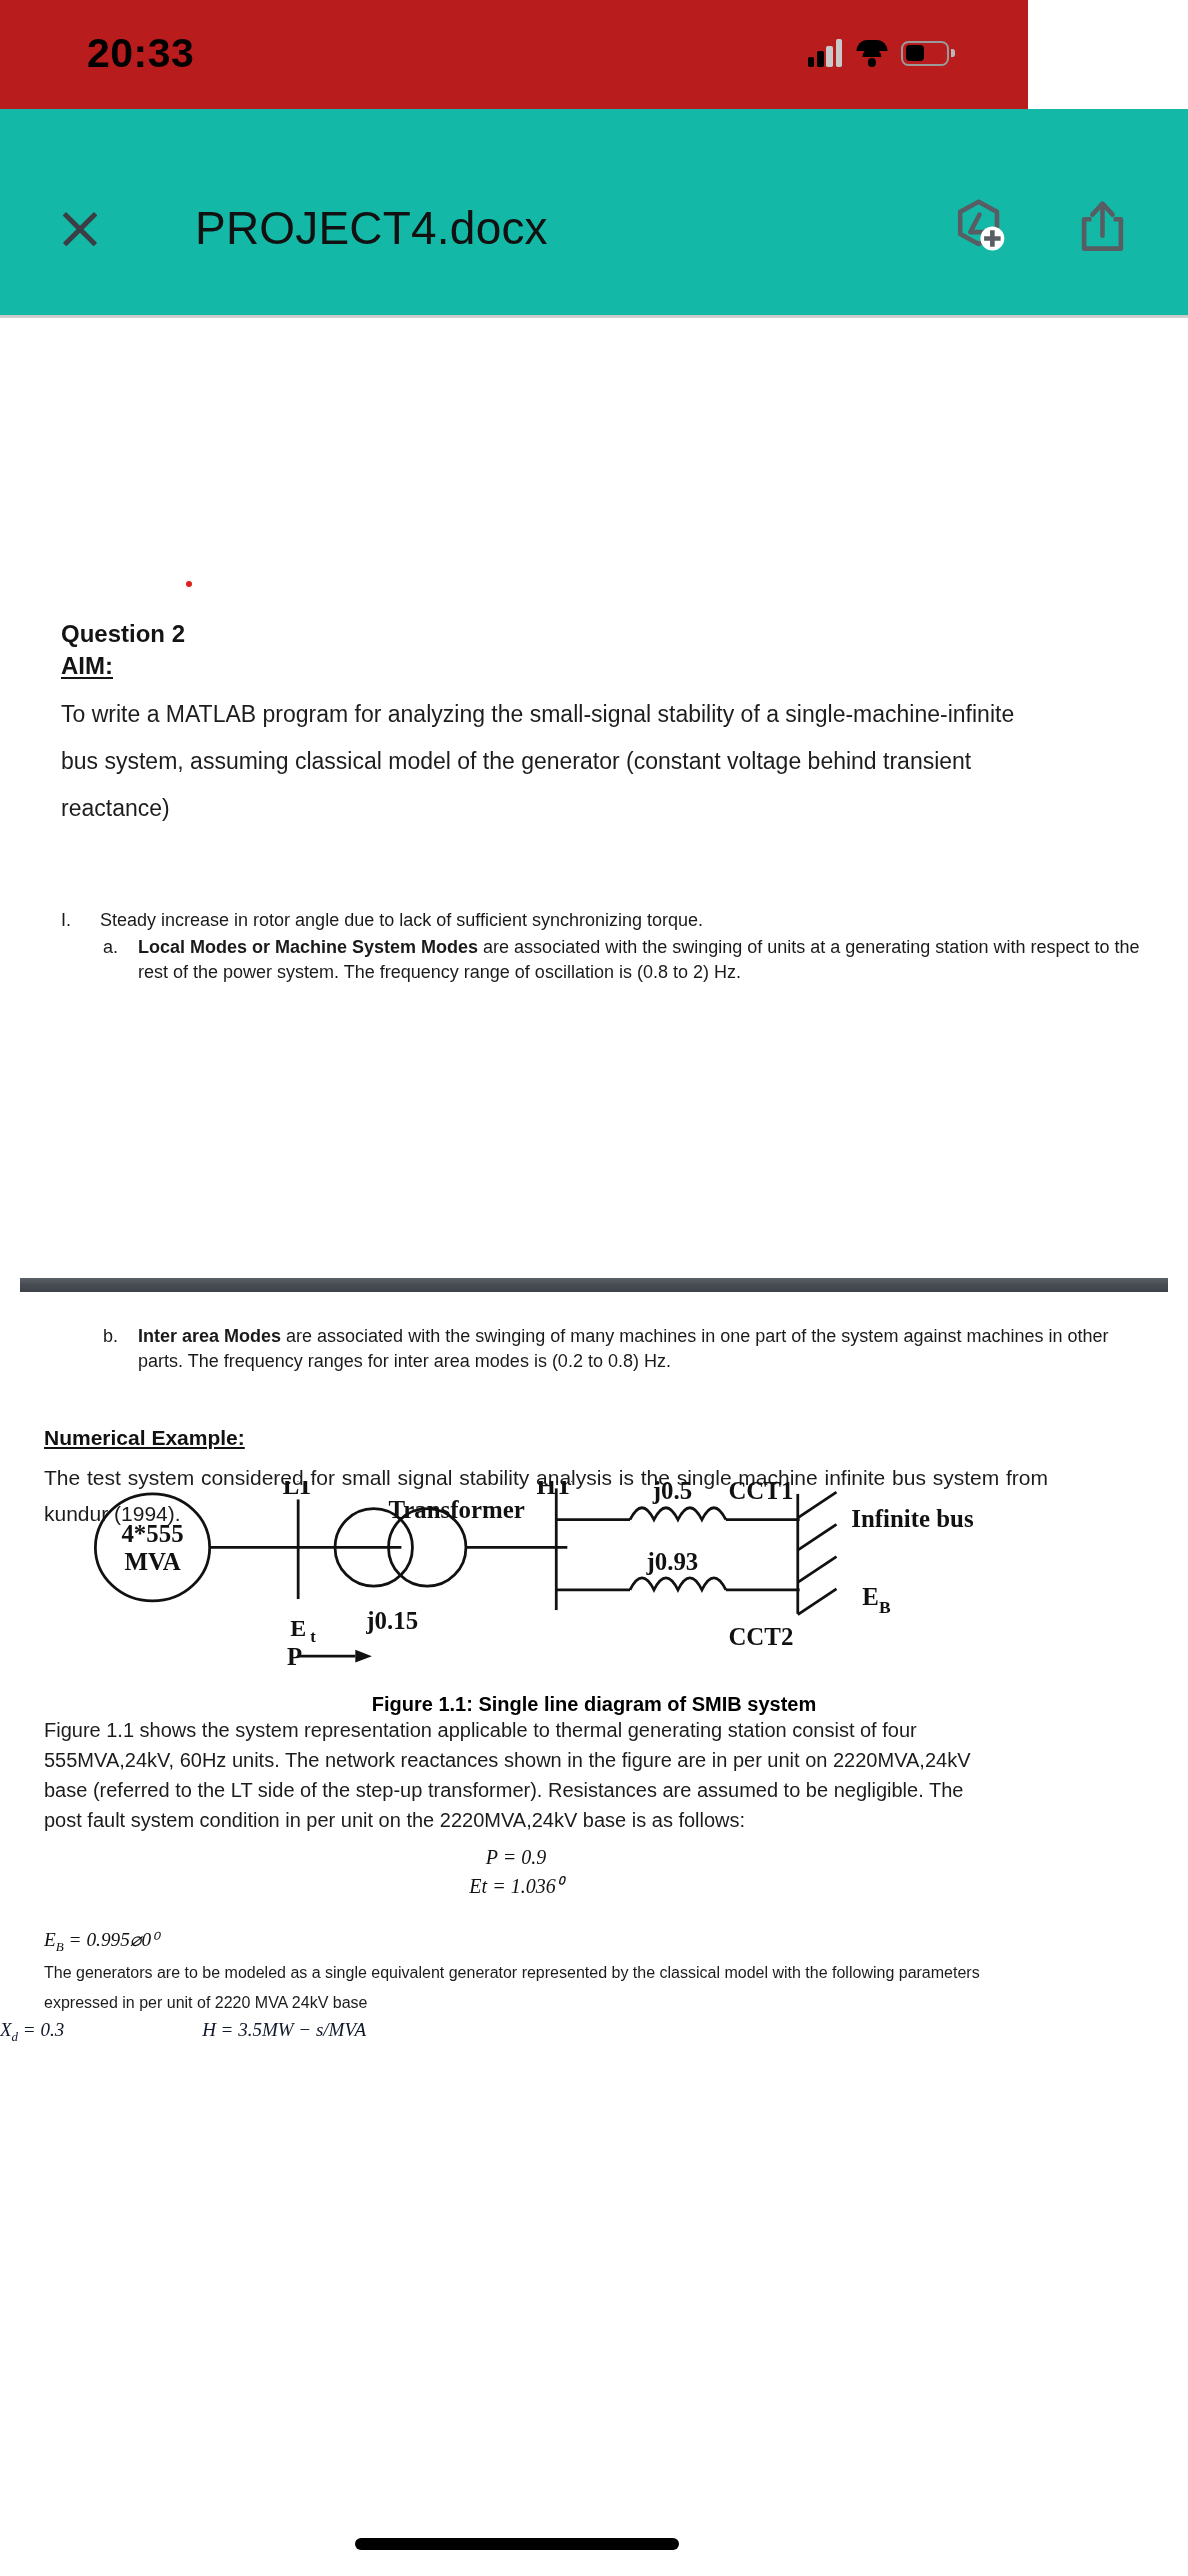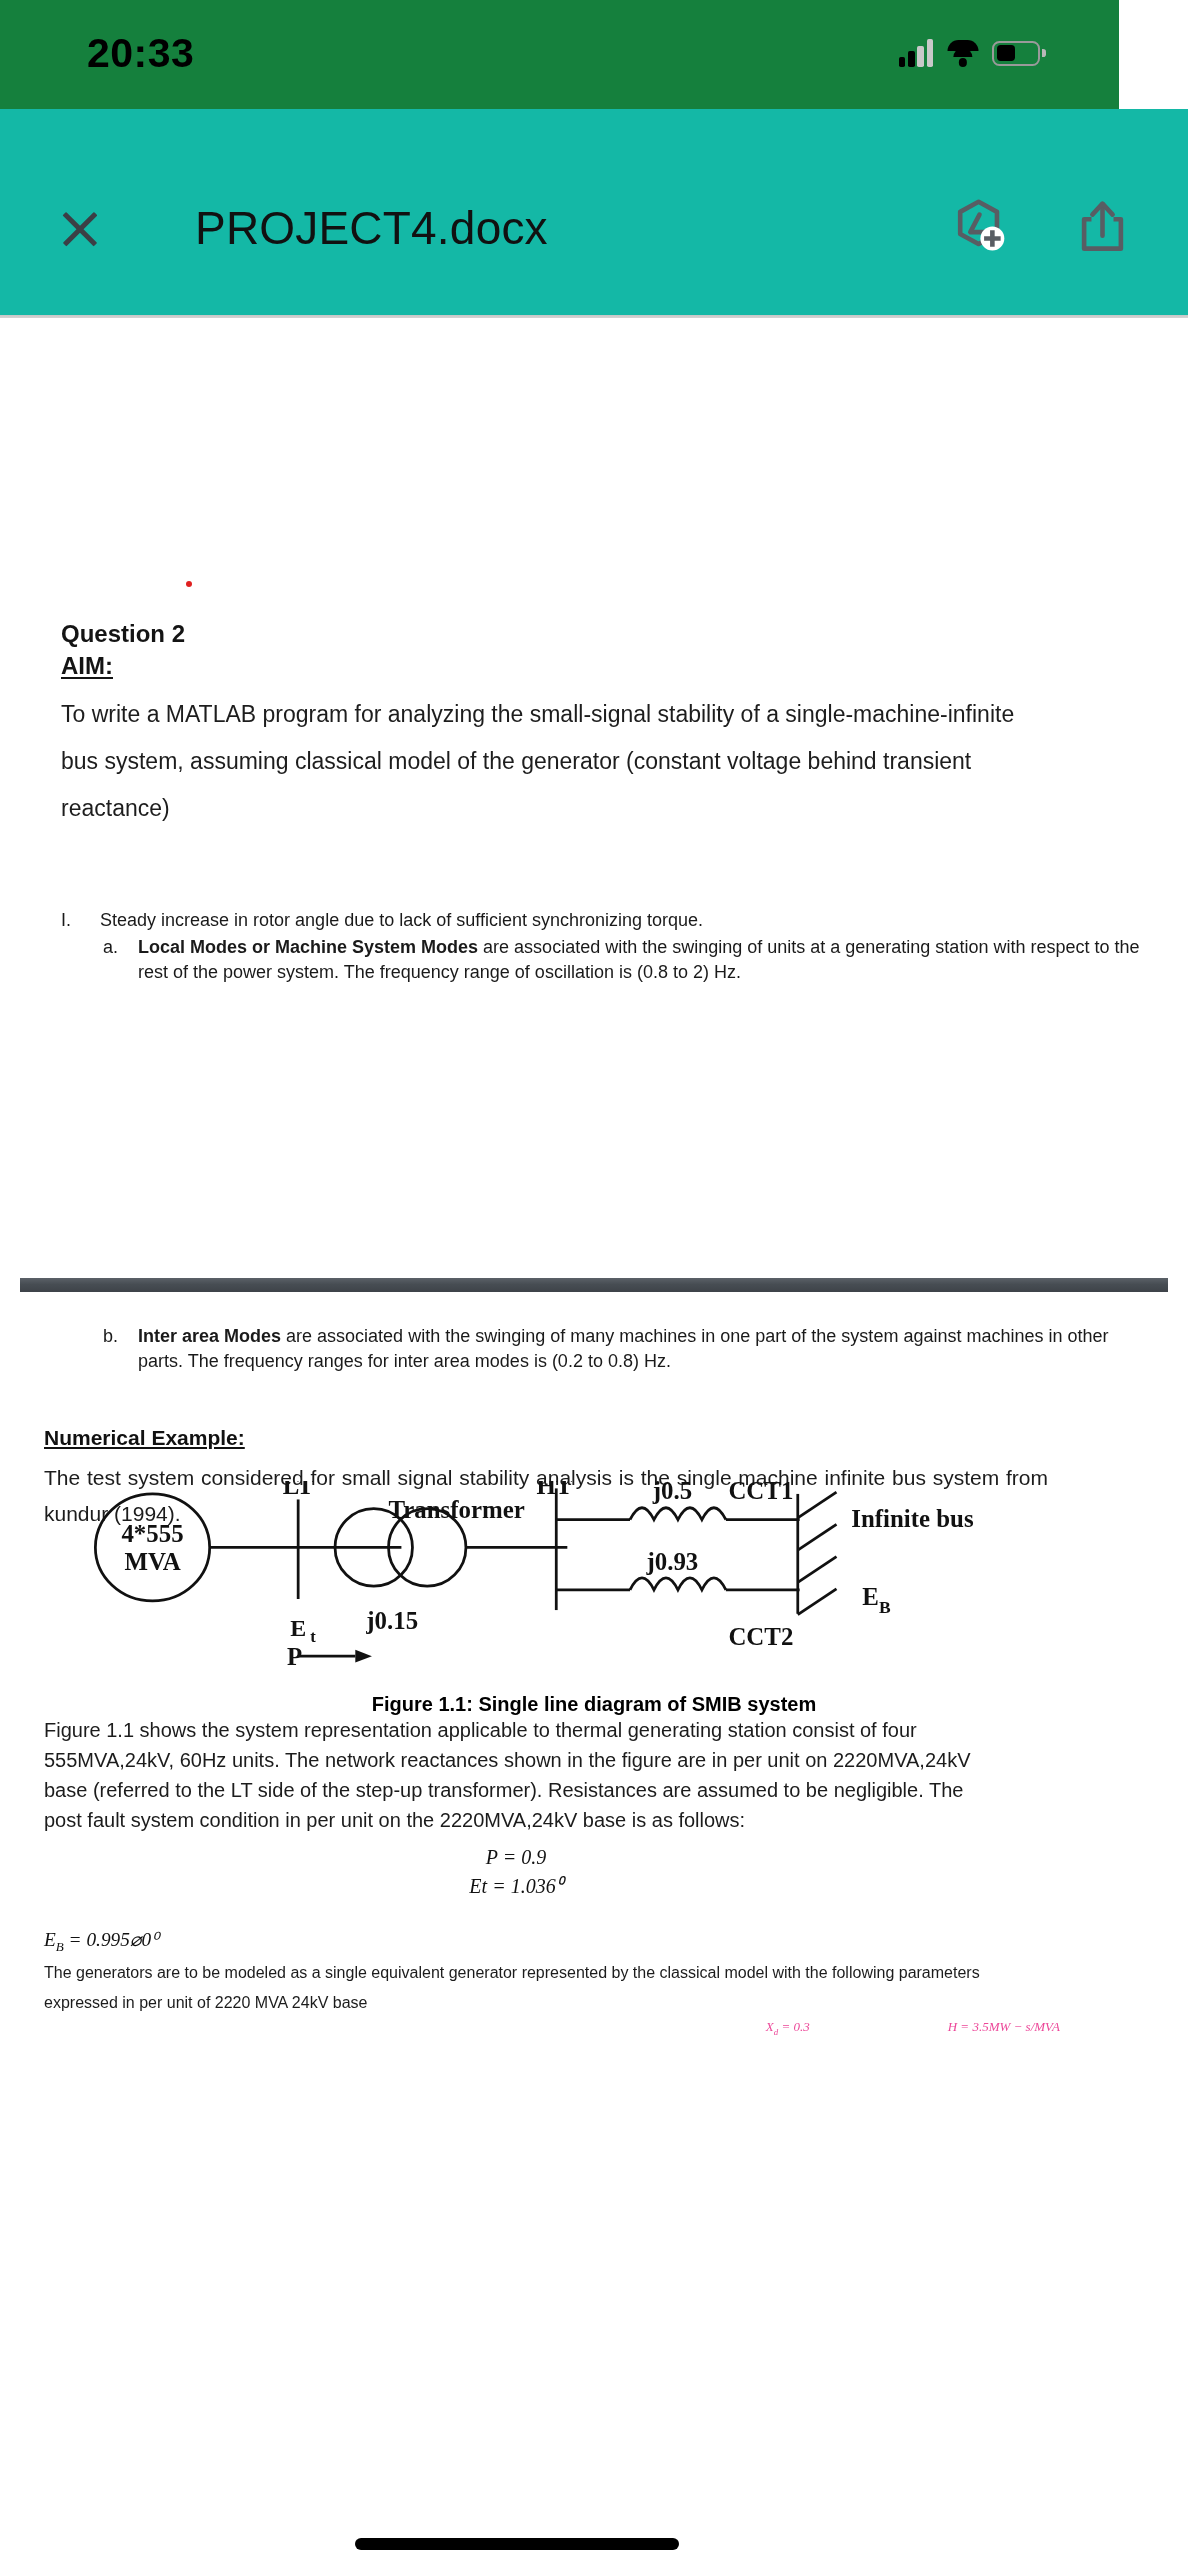--- a/index.html
+++ b/index.html
@@ -6,22 +6,22 @@
   html, body {
     width: 1188px; height: 2576px;
     background: #ffffff;
     font-family: "Liberation Sans", sans-serif;
     overflow: hidden;
   }
   .phone { position: relative; width: 1188px; height: 2576px; background:#fff; }
 
   
   .statusbar {
-    position: absolute; top: 0; left: 0; width: 1119px; height: 109px;
-    background: #15803d;
+    position: absolute; top: 0; left: 0; width: 1028px; height: 109px;
+    background: #b91c1c;
   }
   .status-time {
     position: absolute; left: 87px; top: 29.5px;
     font-size: 41px; font-weight: 700; color: #000;
     letter-spacing: 0.5px;
   }
   .status-right {
     position: absolute; right: 79px; top: 39px;
     display: flex; align-items: center; gap: 13px;
   }
@@ -153,23 +153,23 @@
   .eq-eb {
     position:absolute; left: 44px; top: 1610px;
     font-family: "Liberation Serif", serif; font-style: italic;
     font-size: 19.3px; color:#121212;
   }
   .body3 {
     position:absolute; left: 44px; top: 1640px; width: 958px;
     font-size: 16px; line-height: 30px; color:#1c1c1c;
   }
   .eq-row {
-    position:absolute; left: 0; top: 1701px; width: 1060px; text-align:right;
+    position:absolute; left: 0; top: 1701px; width: 1060px; text-align:left;
     font-family: "Liberation Serif", serif; font-style: italic;
-    font-size: 13px; color:#ec4899;
+    font-size: 19px; color:#0f172a;
   }
   .eq-row .gap { display:inline-block; width: 138px; }
   sub { font-size: 0.68em; }
 
   
   .home-ind {
     position: absolute; left: 355px; top: 2538px; width: 324px; height: 12px;
     background: #000; border-radius: 6.4px;
   }
 </style>

